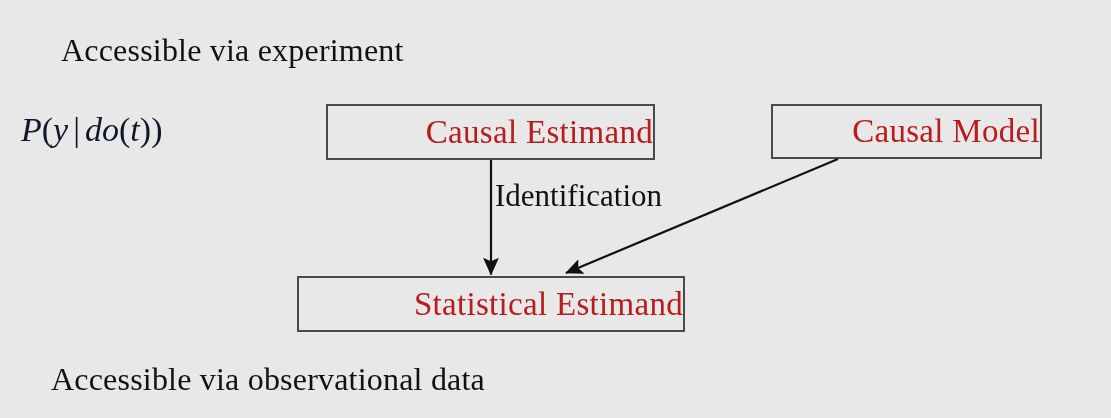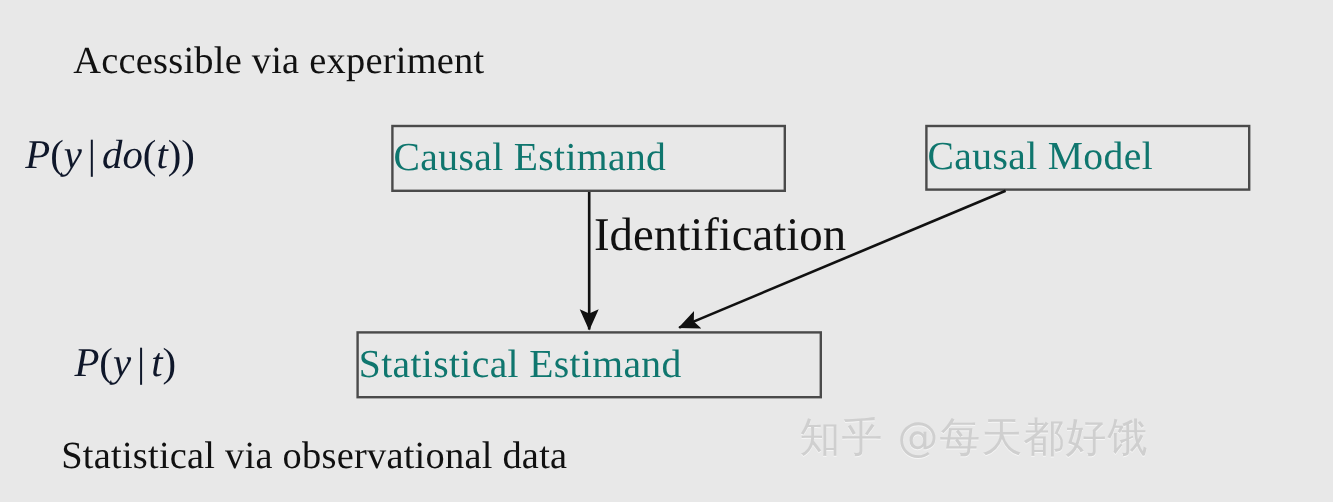--- a/index.html
+++ b/index.html
@@ -11,21 +11,20 @@
     height: 418px;
     background: #e8e8e8;
     font-family: "Liberation Serif", "DejaVu Serif", serif;
     overflow: hidden;
   }
   #diagram {
     position: relative;
     width: 962px;
     height: 418px;
     background: #e8e8e8;
-    padding-left: 10px;
   }
   .caption {
     position: absolute;
     color: #111111;
     white-space: nowrap;
     letter-spacing: 0.2px;
   }
   #caption-top {
     left: 61px;
     top: 31px;
@@ -60,24 +59,24 @@
   }
   .math .bar {
     font-style: normal;
     padding: 0 5px;
   }
   .node {
     position: absolute;
     box-sizing: border-box;
     border: 2px solid #4a4a4a;
     background: #e8e8e8;
-    color: #0f766e;
+    color: #b91c1c;
     display: flex;
     align-items: center;
-    justify-content: flex-start;
+    justify-content: flex-end;
     white-space: nowrap;
     font-size: 33px;
     letter-spacing: 0.3px;
   }
   #node-causal-estimand {
     left: 326px;
     top: 104px;
     width: 329px;
     height: 56px;
   }
@@ -90,21 +89,21 @@
   #node-statistical-estimand {
     left: 297px;
     top: 276px;
     width: 388px;
     height: 56px;
   }
   .edge-label {
     position: absolute;
     color: #111111;
     white-space: nowrap;
-    font-size: 39px;
+    font-size: 31px;
     line-height: 34px;
   }
   #edge-label-identification {
     left: 495px;
     top: 179px;
   }
   #edge-label-no-confounding {
     left: 829px;
     top: 179px;
   }
@@ -132,23 +131,20 @@
 <body>
 
 <div id="diagram">
 
   <div class="caption" id="caption-top">Accessible via experiment</div>
 
   <div class="math" id="math-do">
     <span>P</span><span class="upright">(</span><span>y</span><span class="bar">|</span><span>do</span><span class="upright">(</span><span>t</span><span class="upright">)</span><span class="upright">)</span>
   </div>
 
-  <div class="math" id="math-obs">
-    <span>P</span><span class="upright">(</span><span>y</span><span class="bar">|</span><span>t</span><span class="upright">)</span>
-  </div>
 
   <div class="node" id="node-causal-estimand">
     <span>Causal Estimand</span>
   </div>
 
   <div class="node" id="node-statistical-estimand">
     <span>Statistical Estimand</span>
   </div>
 
   <div class="node" id="node-causal-model">
@@ -161,17 +157,16 @@
         <path d="M 0 0.4 L 8 4 L 0 7.6 L 1.6 4 Z" fill="#111111"></path>
       </marker>
     </defs>
     <line x1="491" y1="160" x2="491" y2="274.5" stroke="#111111" stroke-width="2.2" marker-end="url(#arrowhead)"></line>
     <line x1="838" y1="159" x2="566" y2="273" stroke="#111111" stroke-width="2.2" marker-end="url(#arrowhead)"></line>
   </svg>
 
   <div class="edge-label" id="edge-label-identification">Identification</div>
 
 
-  <div class="caption" id="caption-bottom">Statistical via observational data</div>
+  <div class="caption" id="caption-bottom">Accessible via observational data</div>
 
-  <div id="watermark">知乎 @每天都好饿</div>
 
 </div>
 
 </body></html>

